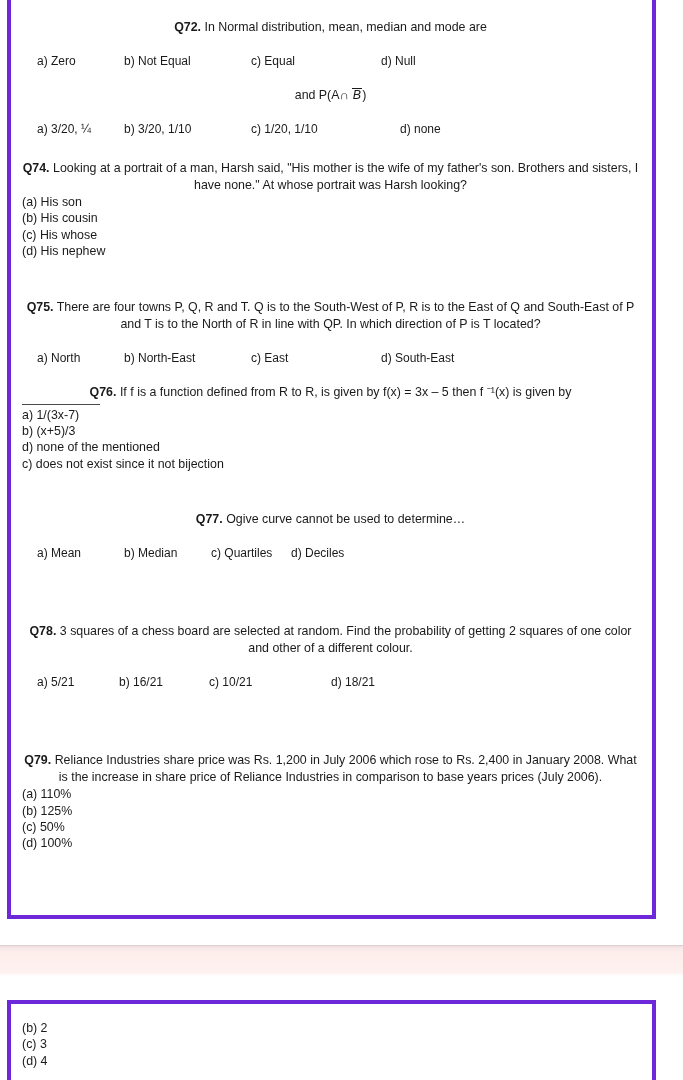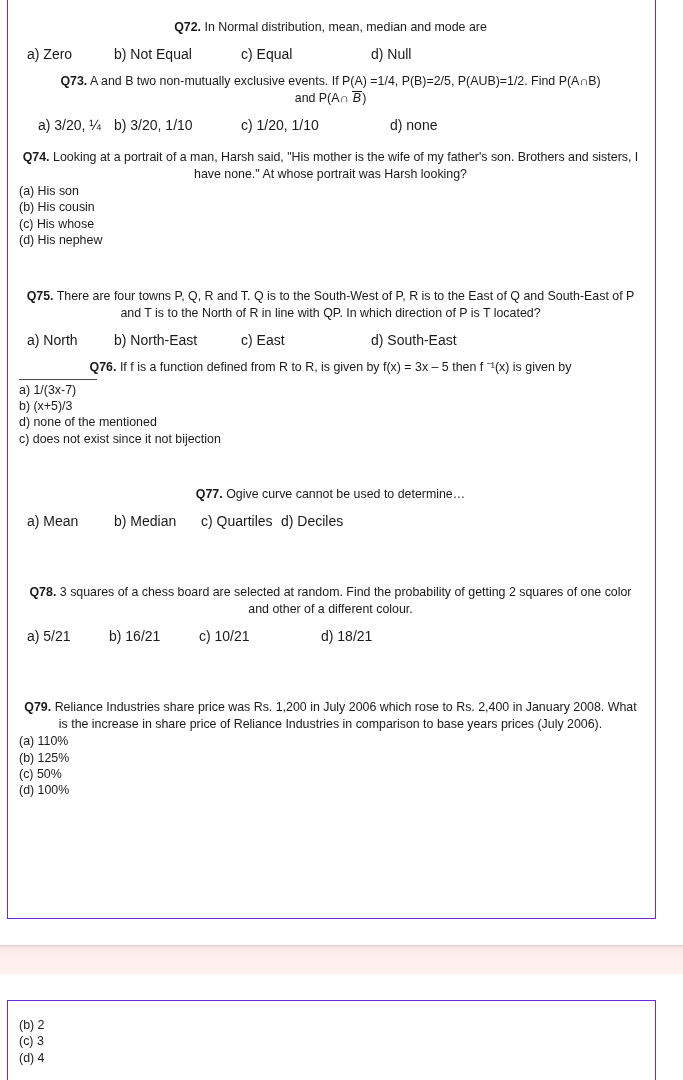--- a/index.html
+++ b/index.html
@@ -16,21 +16,21 @@
     font-family: "Liberation Sans", sans-serif;
     color: #1a1a1a;
   }
 
   
   .page-sheet {
     position: absolute;
     left: 7px;
     width: 649px;
     box-sizing: border-box;
-    border: 1px solid #6d28d9;
+    border: 4px solid #6d28d9;
     background: #ffffff;
   }
   #page-one {
     top: 0px;
     height: 919px;
     border-top: none;
   }
   #page-two {
     top: 1000px;
     height: 80px;
@@ -62,25 +62,25 @@
   .q-text {
     font-size: 12.4px;
     line-height: 17px;
     margin: 0;
     text-align: center;
   }
   .q-num {
     font-weight: bold;
   }
   .opt-row {
-    font-size: 14px;
+    font-size: 12px;
     line-height: 17px;
     position: relative;
     height: 17px;
-    margin: 1px;
+    margin: 8px;
   }
   .opt-row span.opt {
     position: absolute;
     top: 0;
     white-space: nowrap;
   }
   .opt-stack {
     font-size: 12.4px;
     line-height: 16.4px;
     margin: 0;
@@ -128,25 +128,24 @@
         <span class="opt" style="left:7px">a)  Zero</span>
         <span class="opt" style="left:94px">b) Not Equal</span>
         <span class="opt" style="left:221px">c) Equal</span>
         <span class="opt" style="left:351px">d) Null</span>
       </div>
     </div>
 
     <div class="gap-sm"></div>
 
     <div class="question">
-      <p class="q-text"><span class="q-num">Q73.</span> <span>A and B two non-mutually exclusive events. If P(A) =1/4, P(B)=2/5, P(AUB)=1/2. Find P(A∩B)</span></p>
       <p class="q-text"><span>and P(A∩ </span><span class="overline">B</span><span>)</span></p>
       <div class="gap-sm"></div>
       <div class="opt-row">
-        <span class="opt" style="left:18px">a)  3/20, ¼</span>
+        <span class="opt" style="left:7px">a)  3/20, ¼</span>
         <span class="opt" style="left:94px">b) 3/20, 1/10</span>
         <span class="opt" style="left:221px">c) 1/20, 1/10</span>
         <span class="opt" style="left:370px">d) none</span>
       </div>
     </div>
 
     <div class="gap-md"></div>
 
     <div class="question">
       <p class="q-text"><span class="q-num">Q74.</span> <span>Looking at a portrait of a man, Harsh said, "His mother is the wife of my father's son. Brothers and sisters, I have none." At whose portrait was Harsh looking?</span></p>

